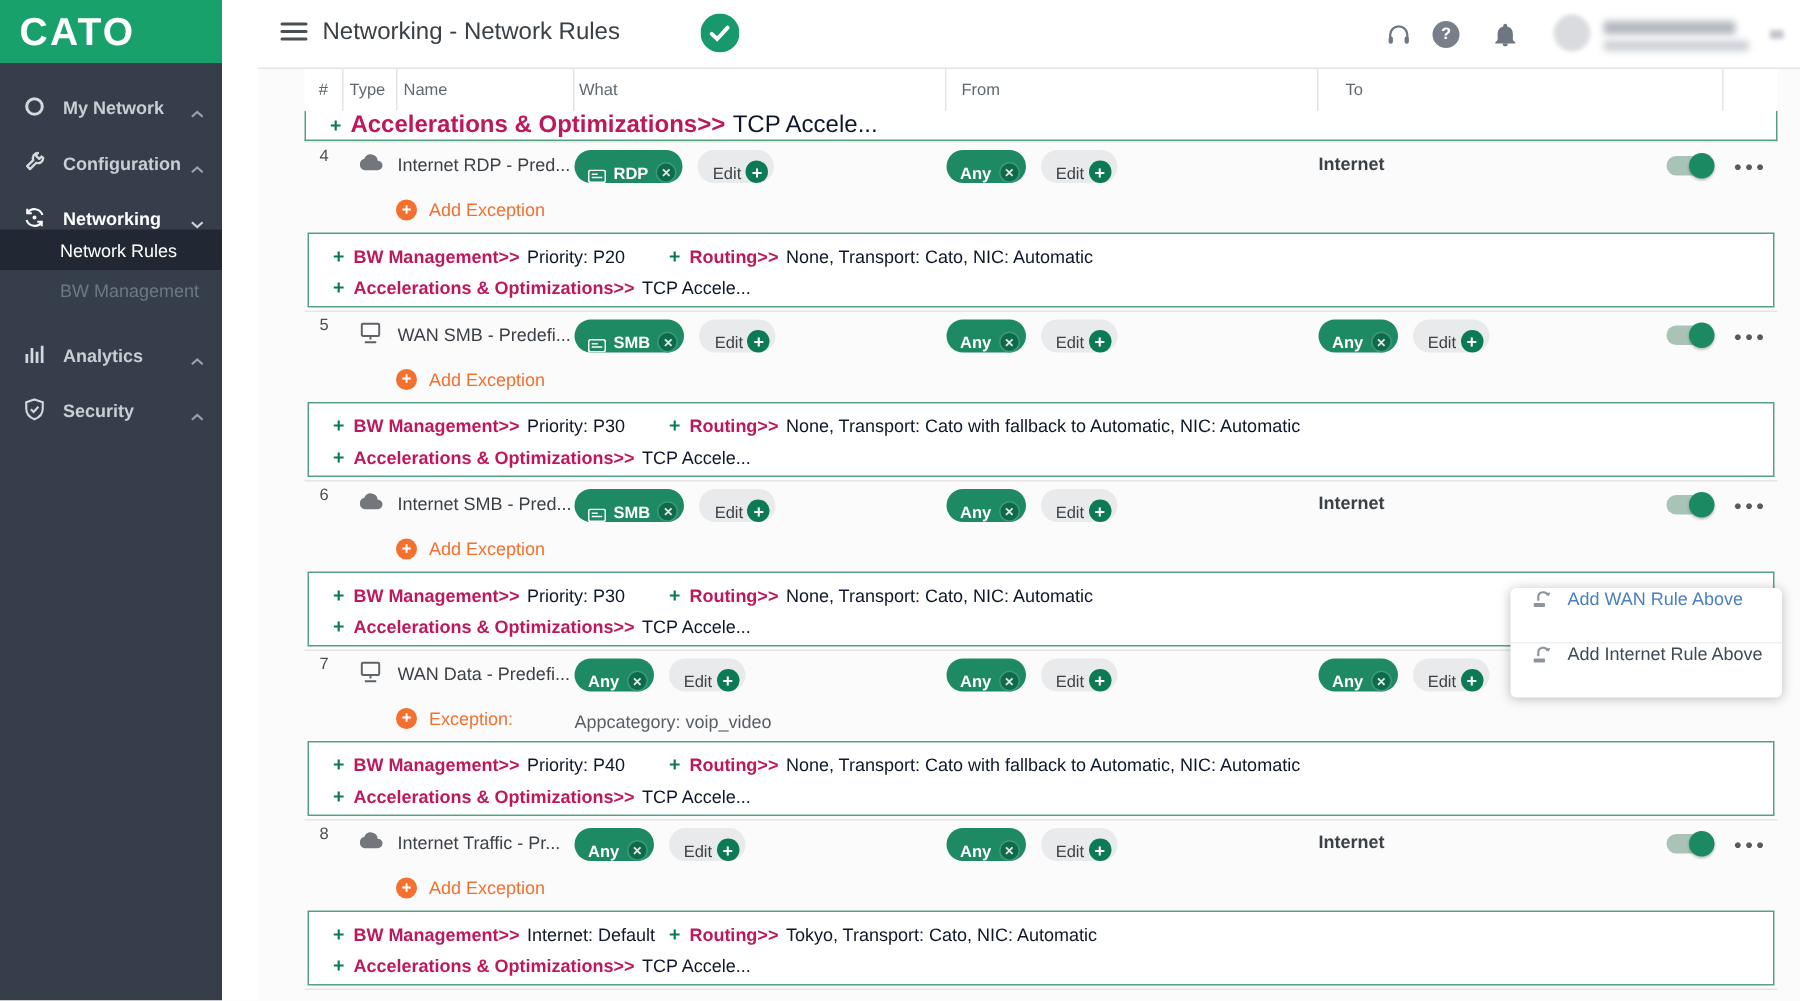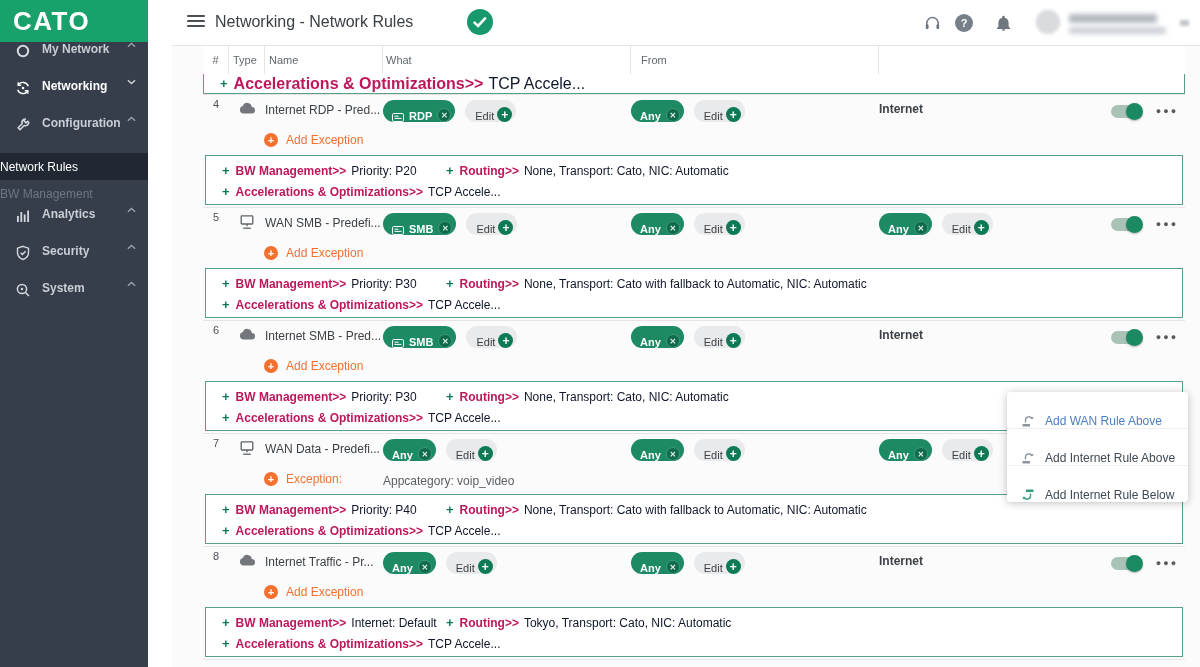--- a/index.html
+++ b/index.html
@@ -3,28 +3,28 @@
 <meta charset="utf-8">
 <style>
   html,body{margin:0;padding:0;}
   body{width:1200px;height:667px;position:relative;overflow:hidden;background:#fff;
        font-family:"Liberation Sans",sans-serif;}
 
   
   #sidebar{position:absolute;left:0;top:0;width:148px;height:667px;background:#353e4a;z-index:5;}
   .logo-block{height:42px;background:#18a16b;color:#fff;display:flex;align-items:center;
               padding-left:13px;font-size:26px;font-weight:600;letter-spacing:1.5px;}
-  .nav-item{height:37px;display:flex;align-items:flex-start;padding:0 12px 0 14px;color:#c9ced5;
+  .nav-item{height:37px;display:flex;align-items:flex-end;padding:0 12px 0 14px;color:#c9ced5;
             font-size:12px;font-weight:bold;cursor:pointer;}
   .nav-item.active{color:#fff;}
   .nav-icon{width:17px;height:17px;margin-right:11px;display:flex;align-items:center;justify-content:center;flex:0 0 17px;}
   .nav-icon svg{width:16px;height:16px;}
   .nav-label{flex:1;white-space:nowrap;}
   .nav-chevron{display:flex;}
-  .sub-item{height:27px;display:flex;align-items:center;font-size:12px;
+  .sub-item{height:27px;display:flex;align-items:center;padding-left:40px;font-size:12px;
             color:#6d7886;cursor:pointer;}
   .sub-item.active{background:#212833;color:#fff;}
 
   
   #topbar{position:absolute;left:172px;top:0;width:1028px;height:45px;background:#fff;
           border-bottom:1px solid #e4e4e4;z-index:4;}
   .hamburger{position:absolute;left:15px;top:15px;width:18px;height:14px;cursor:pointer;}
   .hamburger span{display:block;height:2px;background:#4a4f55;margin-bottom:3px;border-radius:1px;}
   .page-title{position:absolute;left:43px;top:13px;font-size:16px;color:#3b4045;white-space:nowrap;}
   .check-badge{position:absolute;left:295px;top:9px;width:26px;height:26px;cursor:pointer;}
@@ -91,21 +91,21 @@
   .box-line{height:21px;display:flex;align-items:center;font-size:12px;white-space:nowrap;}
   .seg{display:inline-flex;align-items:center;cursor:pointer;}
   .seg.first{width:224px;flex:0 0 224px;}
   .plus-mark{color:#087a5a;font-weight:bold;margin-right:6px;font-size:13px;}
   .seg-label{color:#be185d;font-weight:bold;}
   .seg-value{color:#0f172a;margin-left:5px;}
 
   
   #context-menu{position:absolute;left:835px;top:347px;width:181px;background:#fff;border-radius:4px;
                 box-shadow:0 1px 8px rgba(0,0,0,.25);z-index:20;overflow:hidden;}
-  .menu-item{height:36px;display:flex;align-items:flex-end;padding-left:14px;font-size:12px;
+  .menu-item{height:36px;display:flex;align-items:flex-start;padding-left:14px;font-size:12px;
              color:#3f4a55;cursor:pointer;border-top:1px solid #efefef;}
   .menu-item:first-child{border-top:none;}
   .menu-item.hl{color:#4a7fc1;}
   .menu-ic{width:14px;height:14px;margin-right:10px;display:flex;}
   .menu-ic.grey{color:#8d949c;}
   .menu-ic.green{color:#2f9e77;}
 </style>
 </head>
 <body>
 
@@ -118,47 +118,47 @@
             <circle cx="8" cy="8" r="5.2"></circle>
           </svg>
         </span>
         <span class="nav-label">My Network</span>
         <span class="nav-chevron">
           <svg width="9" height="6" viewBox="0 0 10 6" fill="none" stroke="#99a1ac" stroke-width="1.6">
             <path d="M1 5l4-3.6L9 5"></path>
           </svg>
         </span>
       </div>
+      <div class="nav-item">
+        <span class="nav-icon">
+          <svg viewBox="0 0 16 16" fill="none" stroke="#d4d9de" stroke-width="1.6" stroke-linejoin="round">
+            <path d="M13.8 5.3a3.4 3.4 0 0 1-4.6 3.2L5 12.7l-1.9-1.9 4.1-4A3.4 3.4 0 0 1 10.3 2L8.8 3.6l2.3 2.3 1.6-1.5z"></path>
+          </svg>
+        </span>
+        <span class="nav-label">Configuration</span>
+        <span class="nav-chevron">
+          <svg width="9" height="6" viewBox="0 0 10 6" fill="none" stroke="#99a1ac" stroke-width="1.6">
+            <path d="M1 5l4-3.6L9 5"></path>
+          </svg>
+        </span>
+      </div>
       <div class="nav-item active">
         <span class="nav-icon">
           <svg viewBox="0 0 16 16" fill="none" stroke="#fff" stroke-width="1.4">
             <path d="M13.3 6.3A5.6 5.6 0 0 0 3.2 5.1"></path>
             <path d="M2.7 9.7a5.6 5.6 0 0 0 10.1 1.2"></path>
             <path d="M3.2 2.2v3h3"></path>
             <path d="M12.8 13.8v-3h-3"></path>
             <circle cx="8" cy="8" r="1.3" fill="#fff" stroke="none"></circle>
           </svg>
         </span>
         <span class="nav-label">Networking</span>
         <span class="nav-chevron">
           <svg width="9" height="6" viewBox="0 0 10 6" fill="none" stroke="#cfd4da" stroke-width="1.6">
             <path d="M1 1l4 3.6L9 1"></path>
-          </svg>
-        </span>
-      </div>
-      <div class="nav-item">
-        <span class="nav-icon">
-          <svg viewBox="0 0 16 16" fill="none" stroke="#d4d9de" stroke-width="1.6" stroke-linejoin="round">
-            <path d="M13.8 5.3a3.4 3.4 0 0 1-4.6 3.2L5 12.7l-1.9-1.9 4.1-4A3.4 3.4 0 0 1 10.3 2L8.8 3.6l2.3 2.3 1.6-1.5z"></path>
-          </svg>
-        </span>
-        <span class="nav-label">Configuration</span>
-        <span class="nav-chevron">
-          <svg width="9" height="6" viewBox="0 0 10 6" fill="none" stroke="#99a1ac" stroke-width="1.6">
-            <path d="M1 5l4-3.6L9 5"></path>
           </svg>
         </span>
       </div>
       <div class="sub-item active">Network Rules</div>
       <div class="sub-item">BW Management</div>
       <div class="nav-item">
         <span class="nav-icon">
           <svg viewBox="0 0 16 16" fill="#d4d9de">
             <rect x="2" y="8" width="1.8" height="6"></rect>
             <rect x="5.4" y="4" width="1.8" height="10"></rect>
@@ -174,35 +174,20 @@
         </span>
       </div>
       <div class="nav-item">
         <span class="nav-icon">
           <svg viewBox="0 0 16 16" fill="none" stroke="#d4d9de" stroke-width="1.4">
             <path d="M8 1.3 13.5 3.2V7.5c0 3.6-2.4 5.8-5.5 7-3.1-1.2-5.5-3.4-5.5-7V3.2z"></path>
             <path d="M5.6 7.8 7.4 9.6 10.6 6.2"></path>
           </svg>
         </span>
         <span class="nav-label">Security</span>
-        <span class="nav-chevron">
-          <svg width="9" height="6" viewBox="0 0 10 6" fill="none" stroke="#99a1ac" stroke-width="1.6">
-            <path d="M1 5l4-3.6L9 5"></path>
-          </svg>
-        </span>
-      </div>
-      <div class="nav-item">
-        <span class="nav-icon">
-          <svg viewBox="0 0 16 16" fill="none" stroke="#d4d9de" stroke-width="1.5">
-            <circle cx="7" cy="7" r="4.6"></circle>
-            <path d="M10.5 10.5 14 14"></path>
-            <circle cx="7" cy="7" r="1.2" fill="#d4d9de" stroke="none"></circle>
-          </svg>
-        </span>
-        <span class="nav-label">System</span>
         <span class="nav-chevron">
           <svg width="9" height="6" viewBox="0 0 10 6" fill="none" stroke="#99a1ac" stroke-width="1.6">
             <path d="M1 5l4-3.6L9 5"></path>
           </svg>
         </span>
       </div>
     </nav>
 </div>
 
 <div id="topbar">
@@ -240,20 +225,21 @@
 </div>
 
 <div id="content">
   <div class="table-wrap">
     <div class="rule-cols header-row" id="table-header">
         <div class="header-cell c0">#</div>
         <div class="header-cell c1">Type</div>
         <div class="header-cell c2">Name</div>
         <div class="header-cell c3">What</div>
         <div class="header-cell c4">From</div>
+        <div class="header-cell c5">To</div>
         <div class="header-cell c6"></div>
       </div>
     <div class="group">
       <div class="partial-box">
         <span class="seg">
           <span class="plus-mark">+</span>
           <span class="seg-label">Accelerations &amp; Optimizations&gt;&gt;</span>
           <span class="seg-value">TCP Accele...</span>
         </span>
       </div>
@@ -690,24 +676,14 @@
       <div class="menu-item">
         <span class="menu-ic grey">
           <svg width="14" height="14" viewBox="0 0 14 14" fill="currentColor">
             <rect x="1.5" y="10" width="7.5" height="2.6" rx="0.6"></rect>
             <path d="M4.5 8.5V6.2A3.3 3.3 0 0 1 10.9 5" fill="none" stroke="currentColor" stroke-width="1.4"></path>
             <path d="M12.6 3l-2.8.3 1.6 2.2z"></path>
           </svg>
         </span>
         <span>Add Internet Rule Above</span>
       </div>
-      <div class="menu-item">
-        <span class="menu-ic green">
-          <svg width="14" height="14" viewBox="0 0 14 14" fill="currentColor">
-            <rect x="5" y="1.4" width="7.5" height="2.6" rx="0.6"></rect>
-            <path d="M9.5 5.5v2.3A3.3 3.3 0 0 1 3.1 9" fill="none" stroke="currentColor" stroke-width="1.4"></path>
-            <path d="M1.4 11l2.8-.3-1.6-2.2z"></path>
-          </svg>
-        </span>
-        <span>Add Internet Rule Below</span>
-      </div>
     </div>
 </div>
 
 </body></html>

